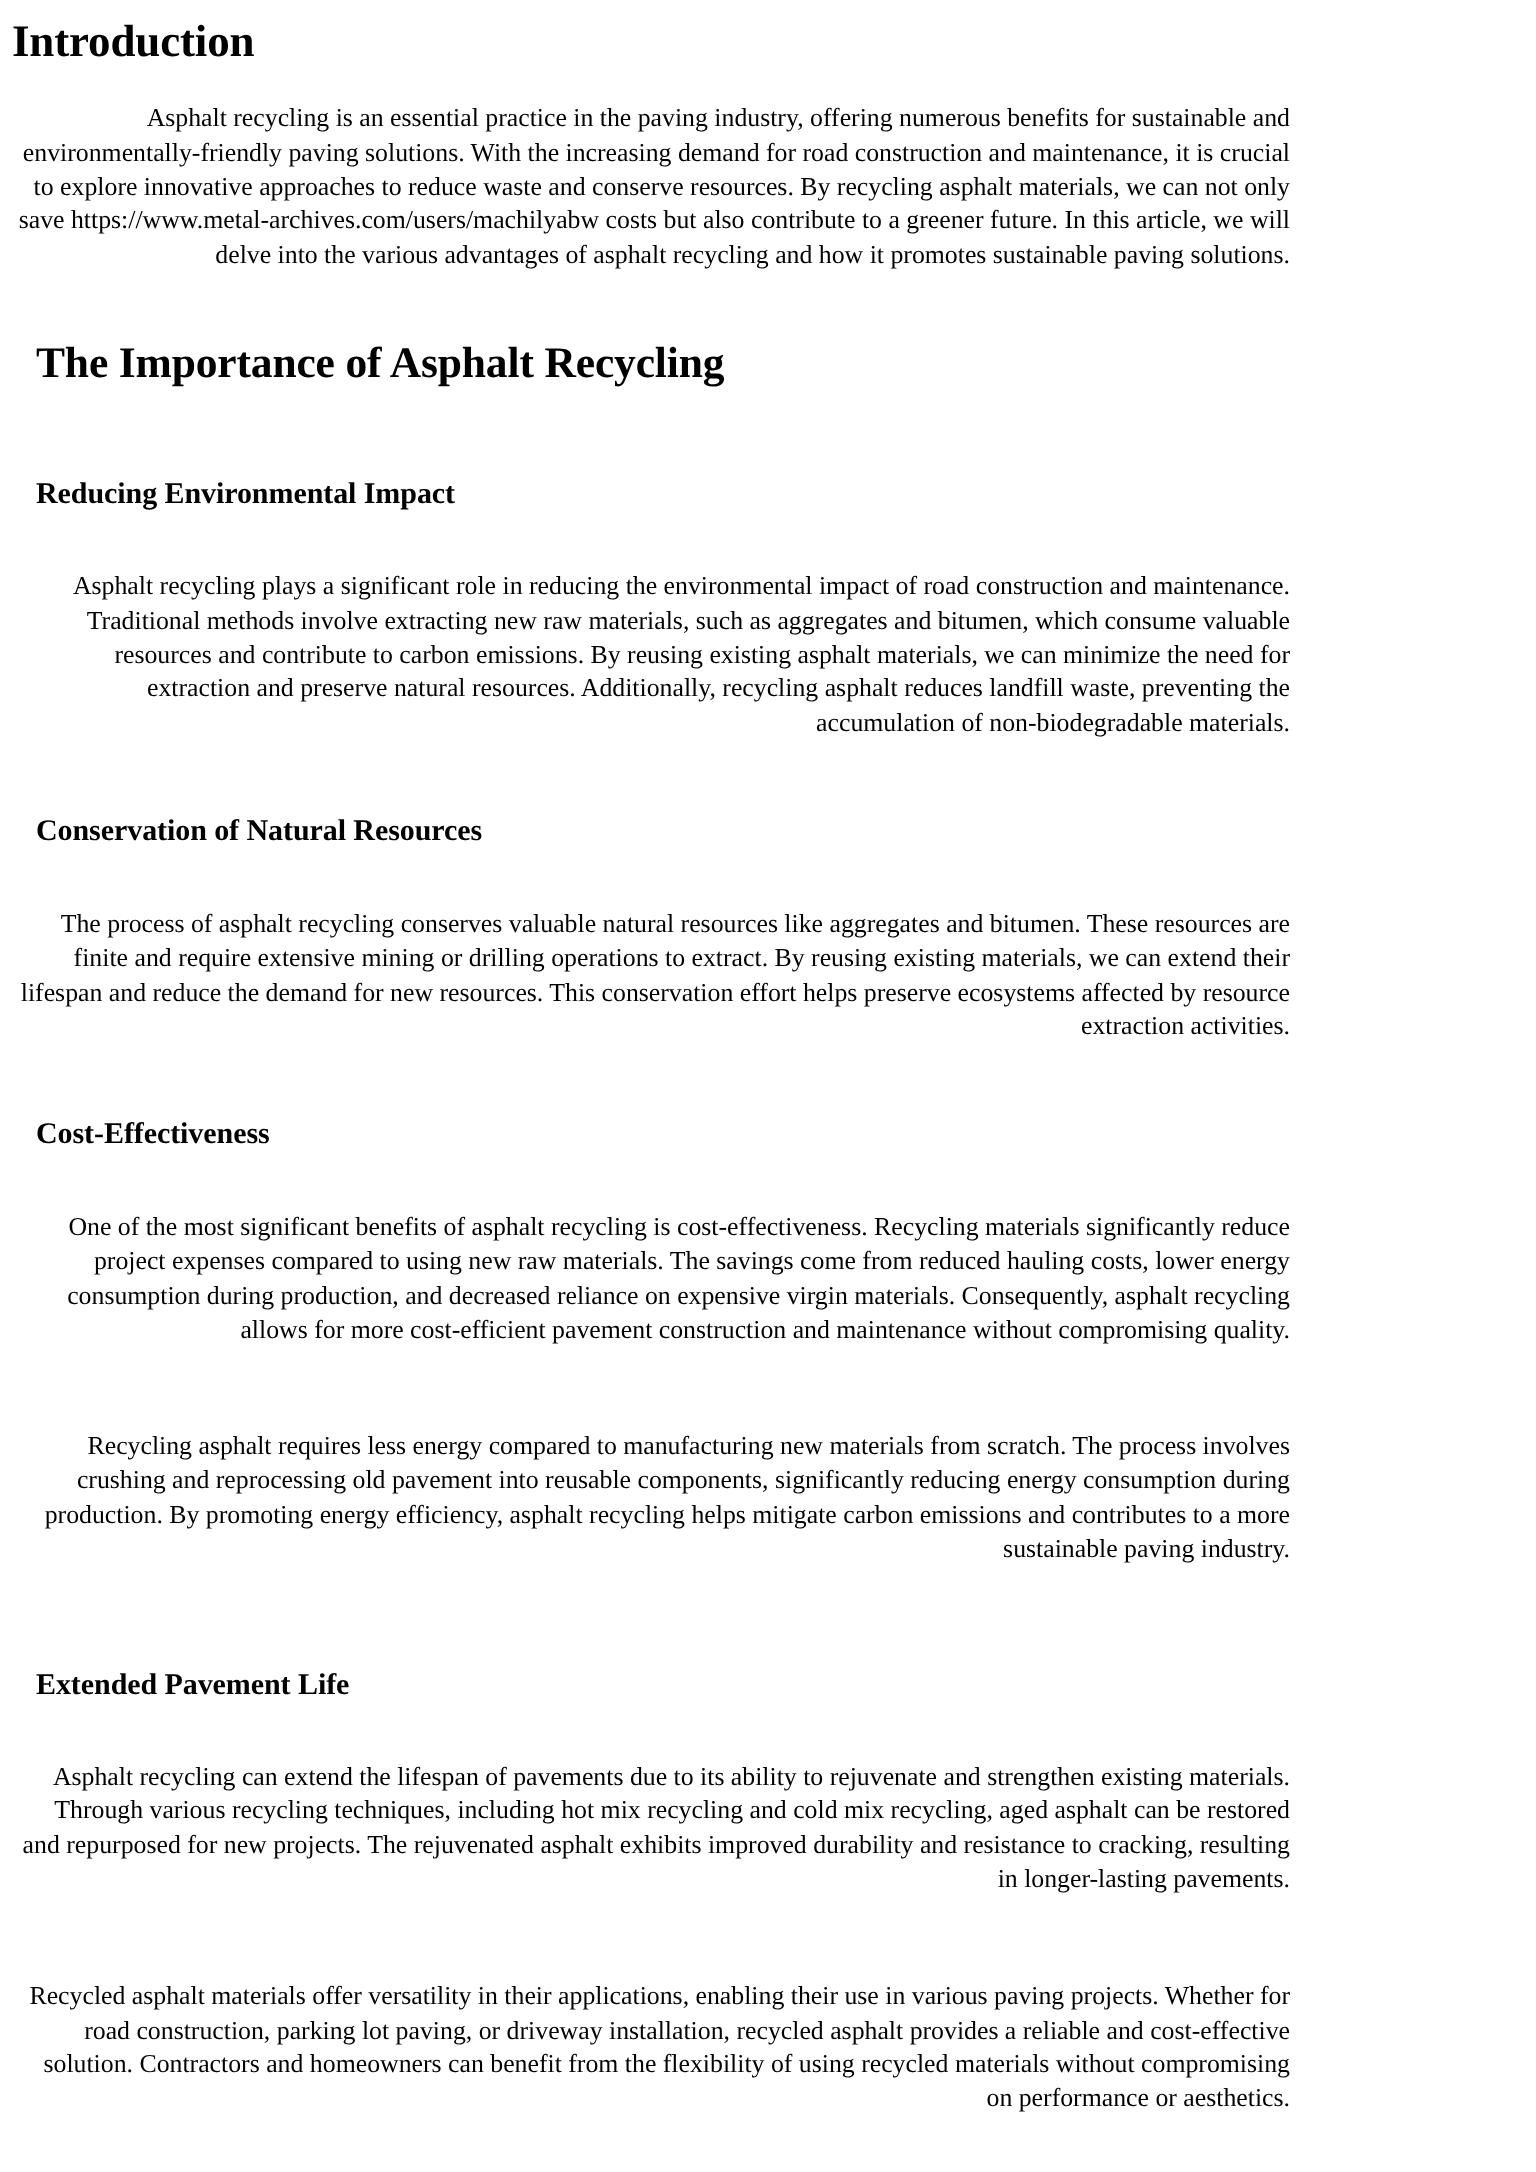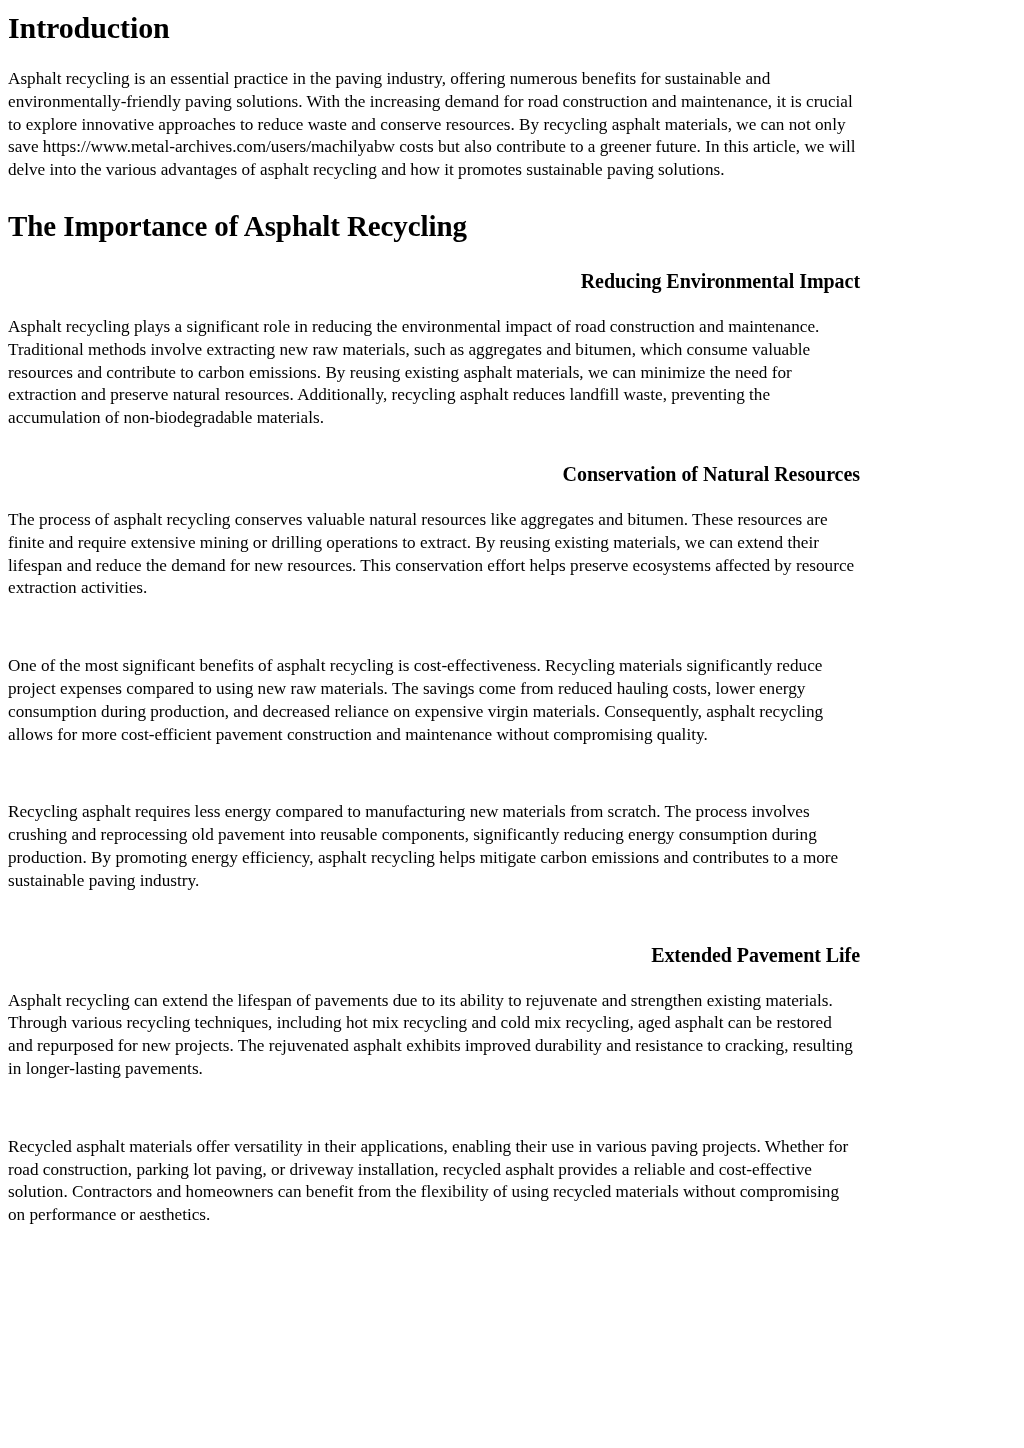--- a/index.html
+++ b/index.html
@@ -26,39 +26,38 @@
     line-height: 34px;
     font-weight: bold;
     margin: 11px 0 0 0;
     letter-spacing: -0.1px;
   }
   h2.doc-h2 {
     font-family: "Liberation Serif", "DejaVu Serif", serif;
     font-size: 29px;
     line-height: 33px;
     font-weight: bold;
-    margin: 0;
+    margin: 16px;
     letter-spacing: -0.1px;
   }
   h3.doc-h3 {
     font-family: "Liberation Serif", "DejaVu Serif", serif;
     font-size: 20px;
     line-height: 24px;
     font-weight: bold;
-    margin: 0;
+    margin: 16px;
     letter-spacing: -0.05px;
-    text-align: right;
   }
   p.doc-p {
     font-family: "Liberation Serif", "DejaVu Serif", serif;
     font-size: 17.2px;
     line-height: 22.8px;
     font-weight: normal;
     margin: 0;
-    text-align: left;
+    text-align: right;
   }
   
   .sp-after-h1   { height: 23px; }
   .sp-after-p-h2 { height: 28px; }
   .sp-after-h2   { height: 26px; }
   .sp-after-h3   { height: 23px; }
   .sp-after-p-h3 { height: 32px; }
   .sp-blank-para { height: 50px; }
   .sp-after-p-h2big { height: 30px; }
 </style>
@@ -81,20 +80,21 @@
 
   <p class="doc-p">Asphalt recycling plays a significant role in reducing the environmental impact of road construction and maintenance. Traditional methods involve extracting new raw materials, such as aggregates and bitumen, which consume valuable resources and contribute to carbon emissions. By reusing existing asphalt materials, we can minimize the need for extraction and preserve natural resources. Additionally, recycling asphalt reduces landfill waste, preventing the accumulation of non-biodegradable materials.</p>
   <div class="sp-after-p-h3"></div>
 
   <h3 class="doc-h3">Conservation of Natural Resources</h3>
   <div class="sp-after-h3"></div>
 
   <p class="doc-p">The process of asphalt recycling conserves valuable natural resources like aggregates and bitumen. These resources are finite and require extensive mining or drilling operations to extract. By reusing existing materials, we can extend their lifespan and reduce the demand for new resources. This conservation effort helps preserve ecosystems affected by resource extraction activities.</p>
   <div class="sp-after-p-h3"></div>
 
+  <h3 class="doc-h3">Cost-Effectiveness</h3>
   <div class="sp-after-h3"></div>
 
   <p class="doc-p">One of the most significant benefits of asphalt recycling is cost-effectiveness. Recycling materials significantly reduce project expenses compared to using new raw materials. The savings come from reduced hauling costs, lower energy consumption during production, and decreased reliance on expensive virgin materials. Consequently, asphalt recycling allows for more cost-efficient pavement construction and maintenance without compromising quality.</p>
   <div class="sp-after-p-h3"></div>
 
   <div class="sp-after-h3"></div>
 
   <p class="doc-p">Recycling asphalt requires less energy compared to manufacturing new materials from scratch. The process involves crushing and reprocessing old pavement into reusable components, significantly reducing energy consumption during production. By promoting energy efficiency, asphalt recycling helps mitigate carbon emissions and contributes to a more sustainable paving industry.</p>
   <div class="sp-blank-para"></div>
 

